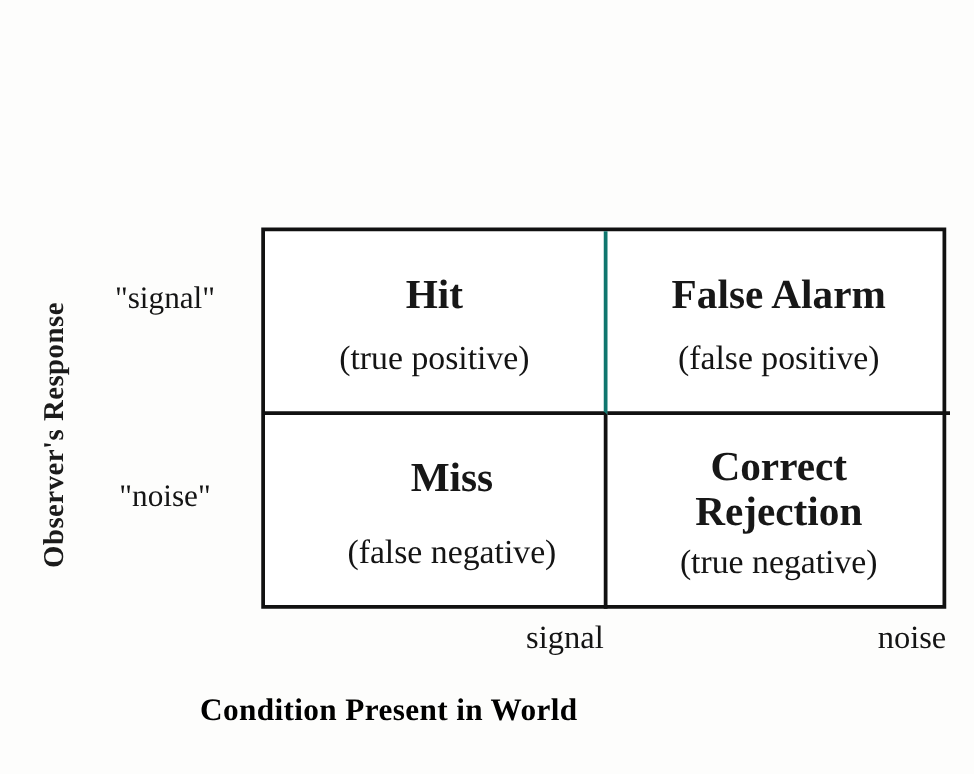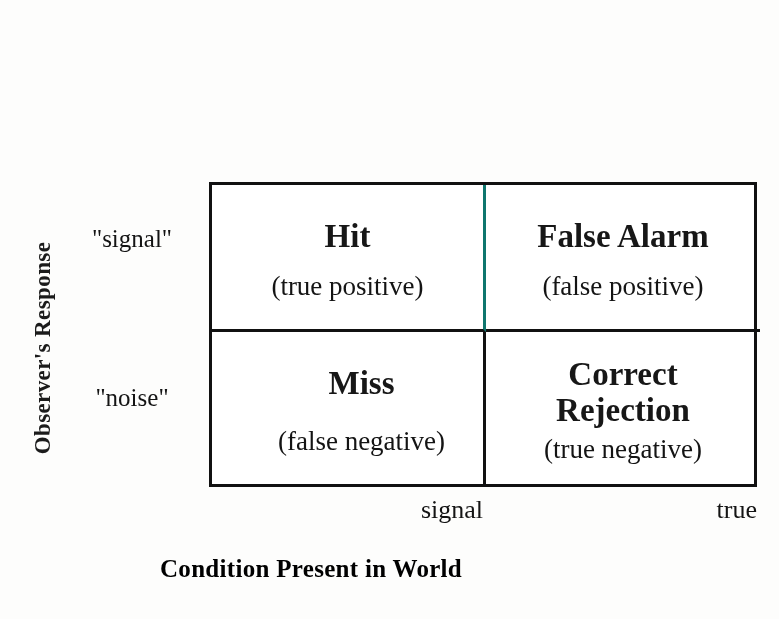--- a/index.html
+++ b/index.html
@@ -179,17 +179,17 @@
     </div>
 
     <div class="cell cell-correctrej">
       <div class="cell-main two-line" style="max-width: 200px;">Correct Rejection</div>
       <div class="cell-sub">(true negative)</div>
     </div>
 
   </div>
 
   <div class="col-label col-label-signal">signal</div>
-  <div class="col-label col-label-noise">true</div>
+  <div class="col-label col-label-noise">noise</div>
 
   <div class="caption">Condition Present in World</div>
 
 </div>
 
 </body></html>

